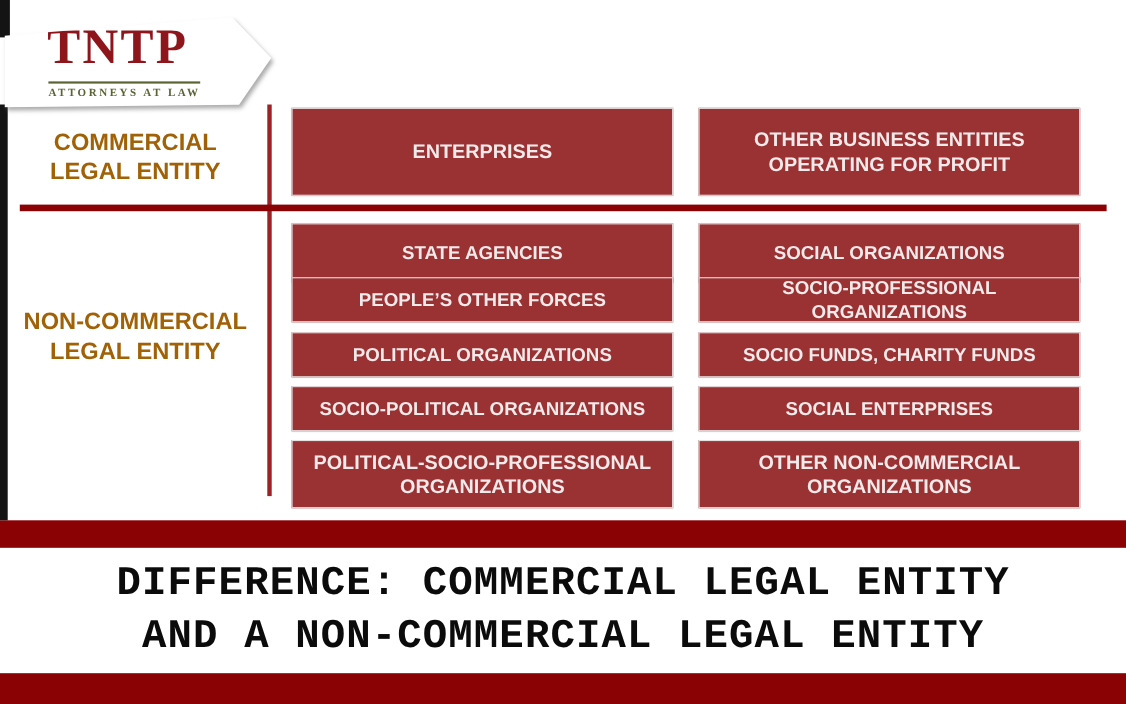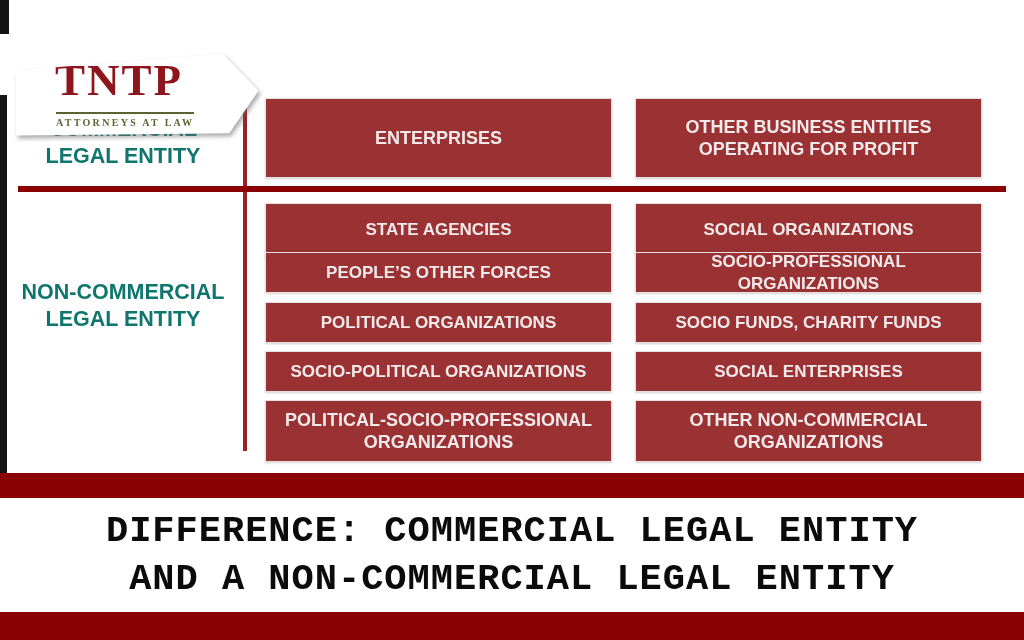--- a/index.html
+++ b/index.html
@@ -4,36 +4,36 @@
 <style>
   html,body{margin:0;padding:0;background:#e9e9e9;}
   .slide{position:relative;width:1024px;height:640px;background:#ffffff;overflow:hidden;
          font-family:"Liberation Sans",sans-serif;}
 
   
   .strip-top{position:absolute;left:0;top:0;width:9px;height:34px;background:#141414;z-index:1;}
   .strip-left{position:absolute;left:0;top:95px;width:7px;height:378px;background:#141414;z-index:1;}
 
   
-  .banner-wrap{position:absolute;left:16px;top:0;width:254px;height:112px;z-index:2;
-               filter:drop-shadow(2px 3px 2px rgba(100,100,100,0.55));margin-top:38px;}
+  .banner-wrap{position:absolute;left:4px;top:0;width:254px;height:112px;z-index:2;
+               filter:drop-shadow(2px 3px 2px rgba(100,100,100,0.55));}
   .banner{width:100%;height:100%;background:#ffffff;position:relative;
           clip-path:polygon(0 29%,81.5% 14%,95.5% 47%,84% 85%,0 87%);}
   .logo-name{position:absolute;left:39px;top:20px;font-family:"Liberation Serif","DejaVu Serif",serif;
              font-weight:bold;font-size:45px;color:#8e151b;letter-spacing:2px;line-height:1;}
   .logo-tagline{position:absolute;left:40px;top:74px;font-family:"Liberation Serif","DejaVu Serif",serif;
                 font-size:10px;color:#5a6433;letter-spacing:2.3px;border-top:2px solid #5a6433;
                 padding-top:3px;white-space:nowrap;font-weight:bold;}
 
   
   .vline{position:absolute;left:243px;top:95px;width:4px;height:356px;background:#9c2225;}
   .hdivider{position:absolute;left:18px;top:186px;width:988px;height:6px;background:#8b0205;}
 
   
-  .side-label{position:absolute;left:10px;width:226px;text-align:center;color:#0f766e;
+  .side-label{position:absolute;left:10px;width:226px;text-align:center;color:#a16207;
               font-weight:bold;font-size:21.5px;line-height:27px;}
   #label-comm{top:116px;}
   #label-noncomm{top:267px;margin-top:12px;}
 
   
   .box{position:absolute;background:#9a3133;border:1px solid #e6e0e0;
        box-shadow:0 1px 2px rgba(0,0,0,0.18);
        color:#f2eaea;font-weight:bold;display:flex;align-items:center;justify-content:center;
        text-align:center;font-size:17px;line-height:1.25;padding:2px 10px;box-sizing:border-box;}
   .col-l{left:265px;width:347px;}

